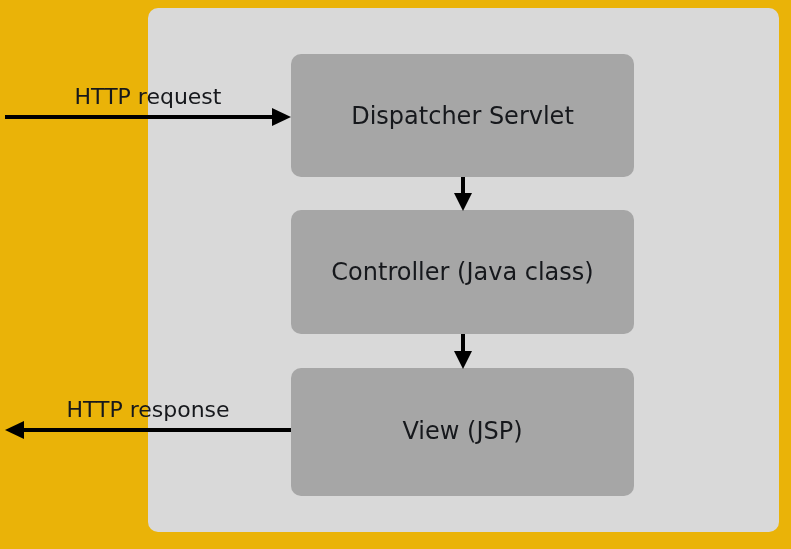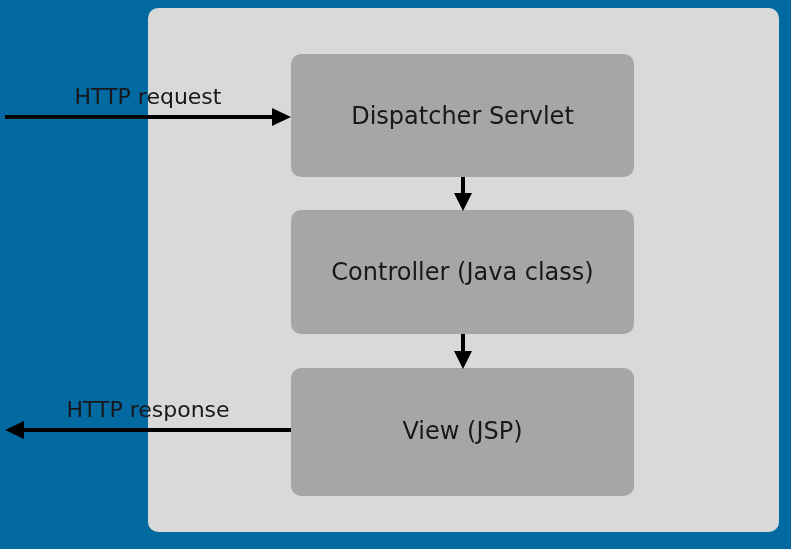--- a/index.html
+++ b/index.html
@@ -7,21 +7,21 @@
     padding: 0;
     background: #ffffff;
   }
   body {
     font-family: "DejaVu Sans", "Liberation Sans", sans-serif;
   }
   #canvas {
     position: relative;
     width: 791px;
     height: 549px;
-    background: #0369a1;
+    background: #eab308;
     overflow: hidden;
   }
   #diagram-svg {
     position: absolute;
     left: 0;
     top: 0;
     width: 791px;
     height: 549px;
   }
   .container-rect {

